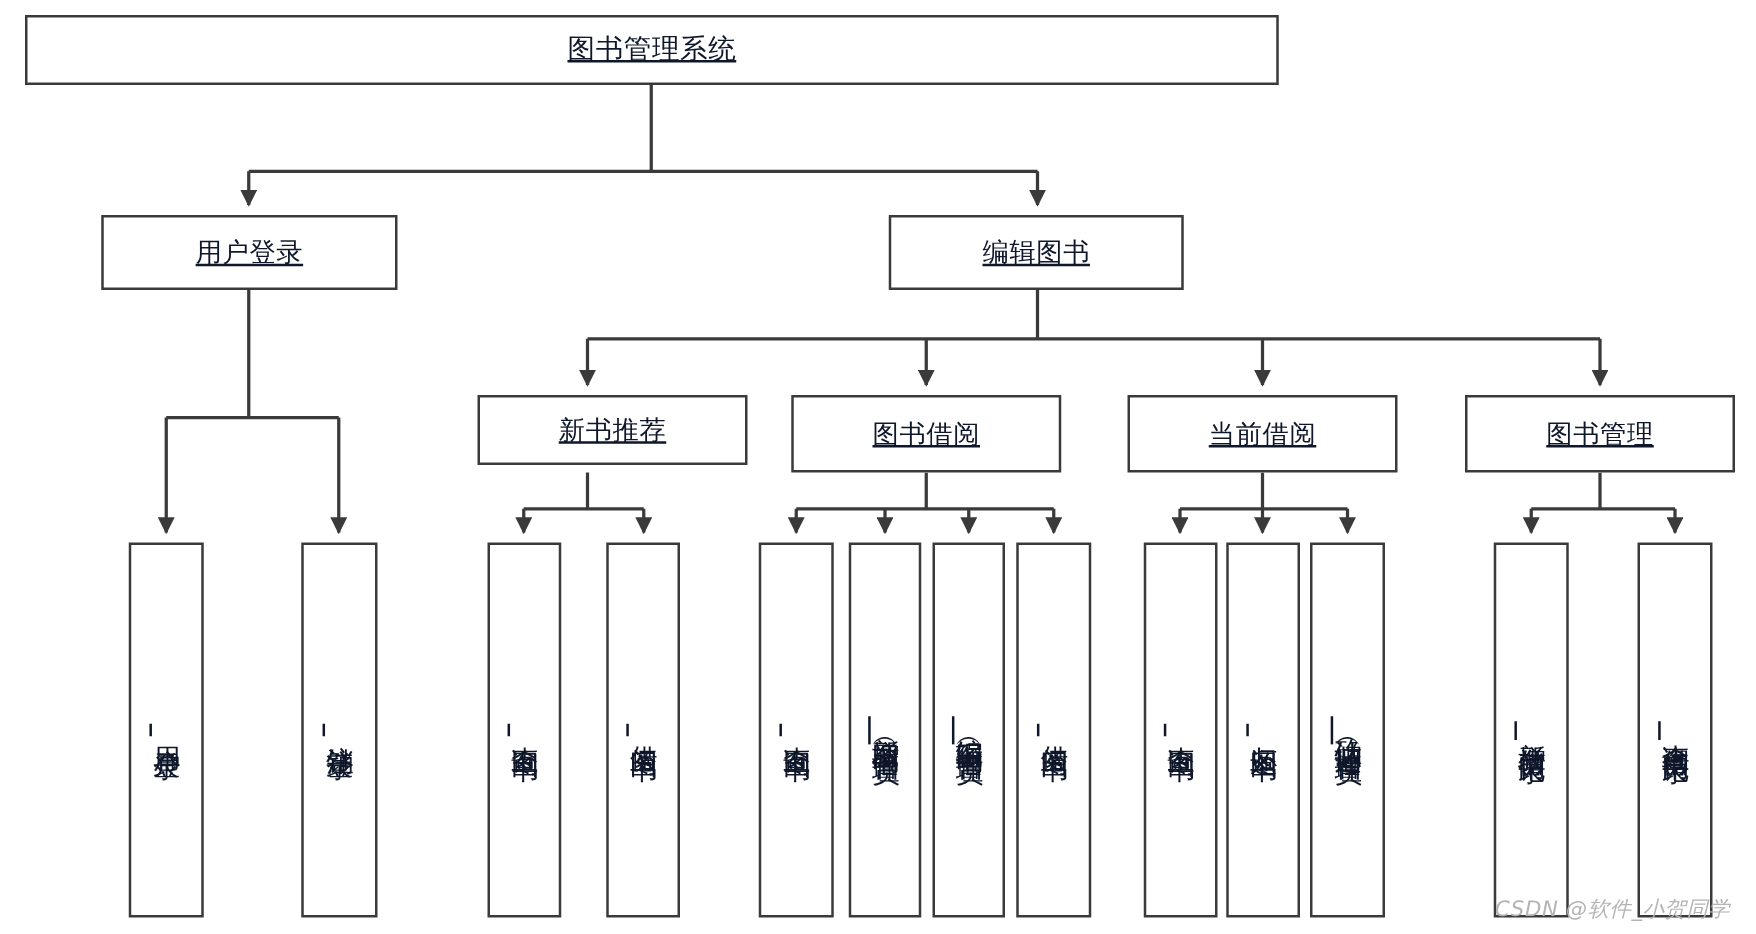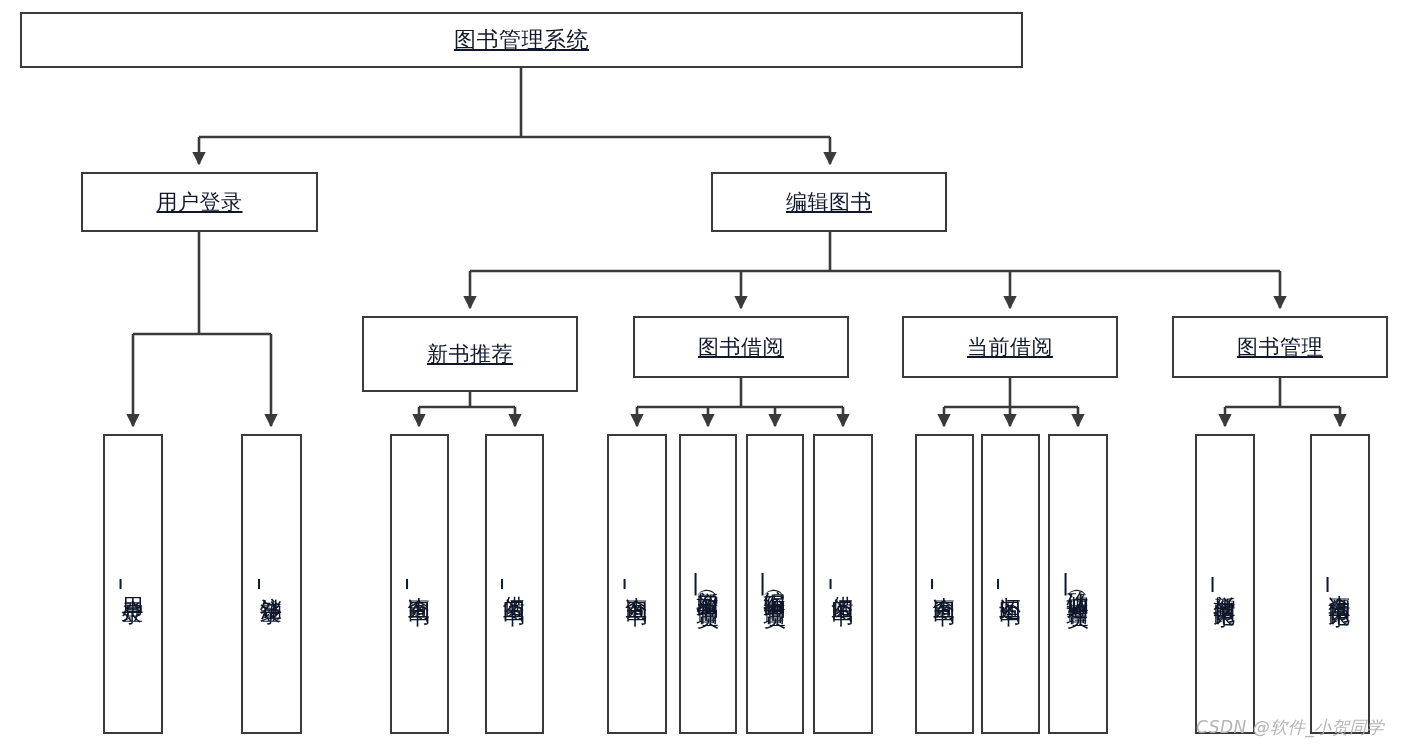--- a/index.html
+++ b/index.html
@@ -132,21 +132,21 @@
     <span class="label">图书管理系统</span>
   </div>
 
   <div class="node horizontal" style="left:81px; top:172px; width:237px; height:60px;">
     <span class="label">用户登录</span>
   </div>
   <div class="node horizontal" style="left:711px; top:172px; width:236px; height:60px;">
     <span class="label">编辑图书</span>
   </div>
 
-  <div class="node horizontal" style="left:362px; top:316px; width:216px; height:76px;">
+  <div class="node horizontal" style="left:382px; top:316px; width:216px; height:56px;">
     <span class="label">新书推荐</span>
   </div>
   <div class="node horizontal" style="left:633px; top:316px; width:216px; height:62px;">
     <span class="label">图书借阅</span>
   </div>
   <div class="node horizontal" style="left:902px; top:316px; width:216px; height:62px;">
     <span class="label">当前借阅</span>
   </div>
   <div class="node horizontal" style="left:1172px; top:316px; width:216px; height:62px;">
     <span class="label">图书管理</span>

